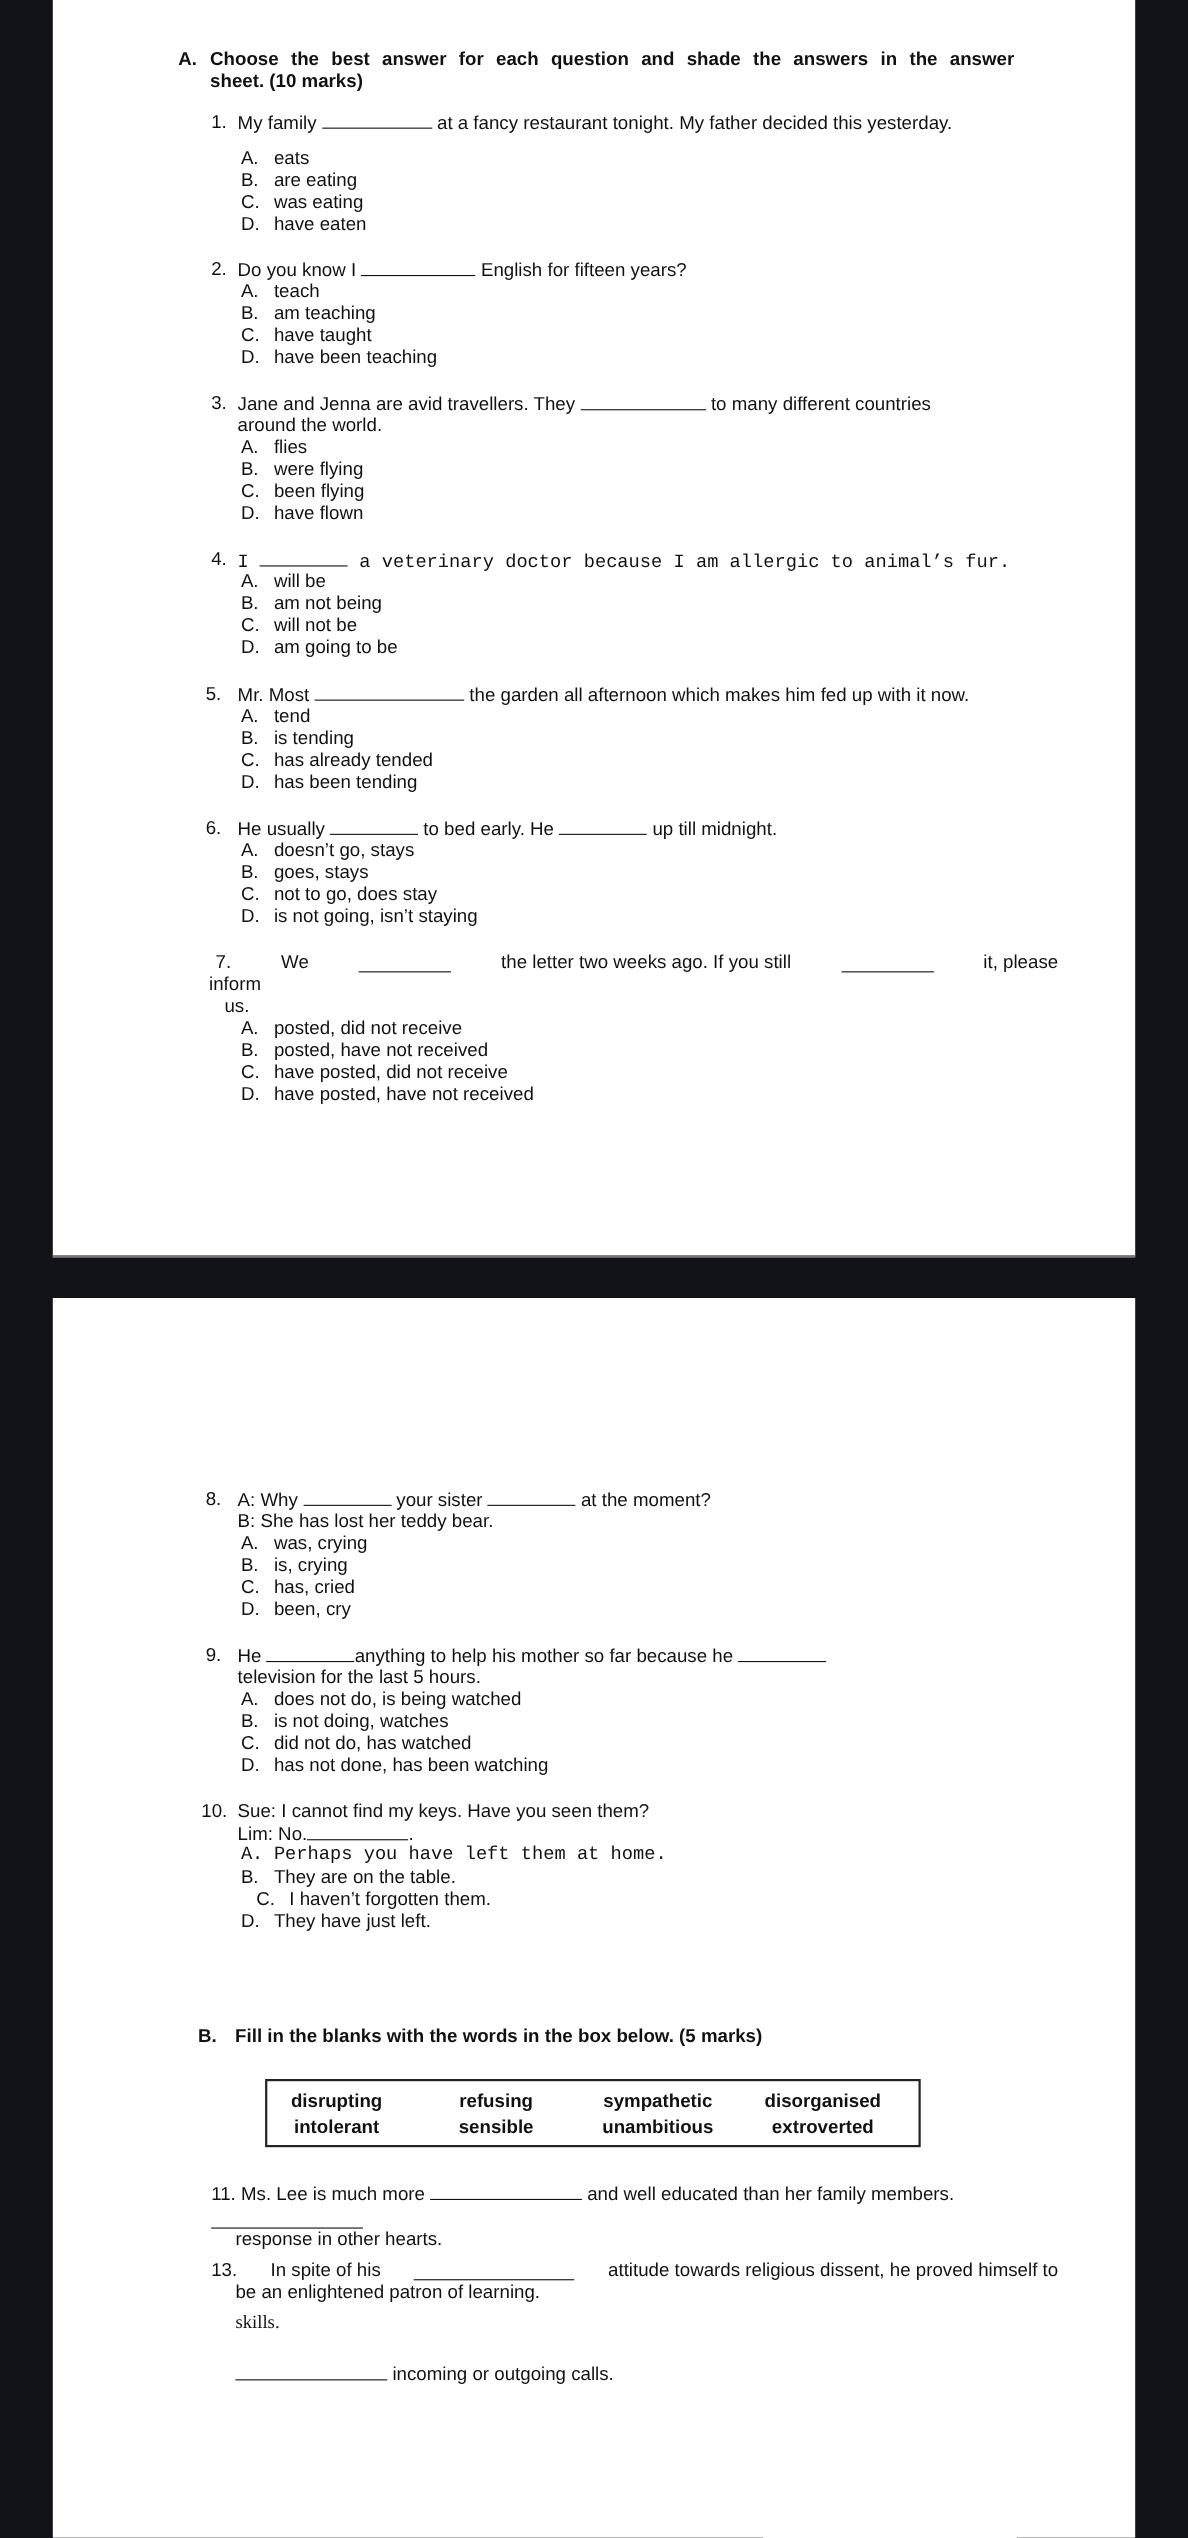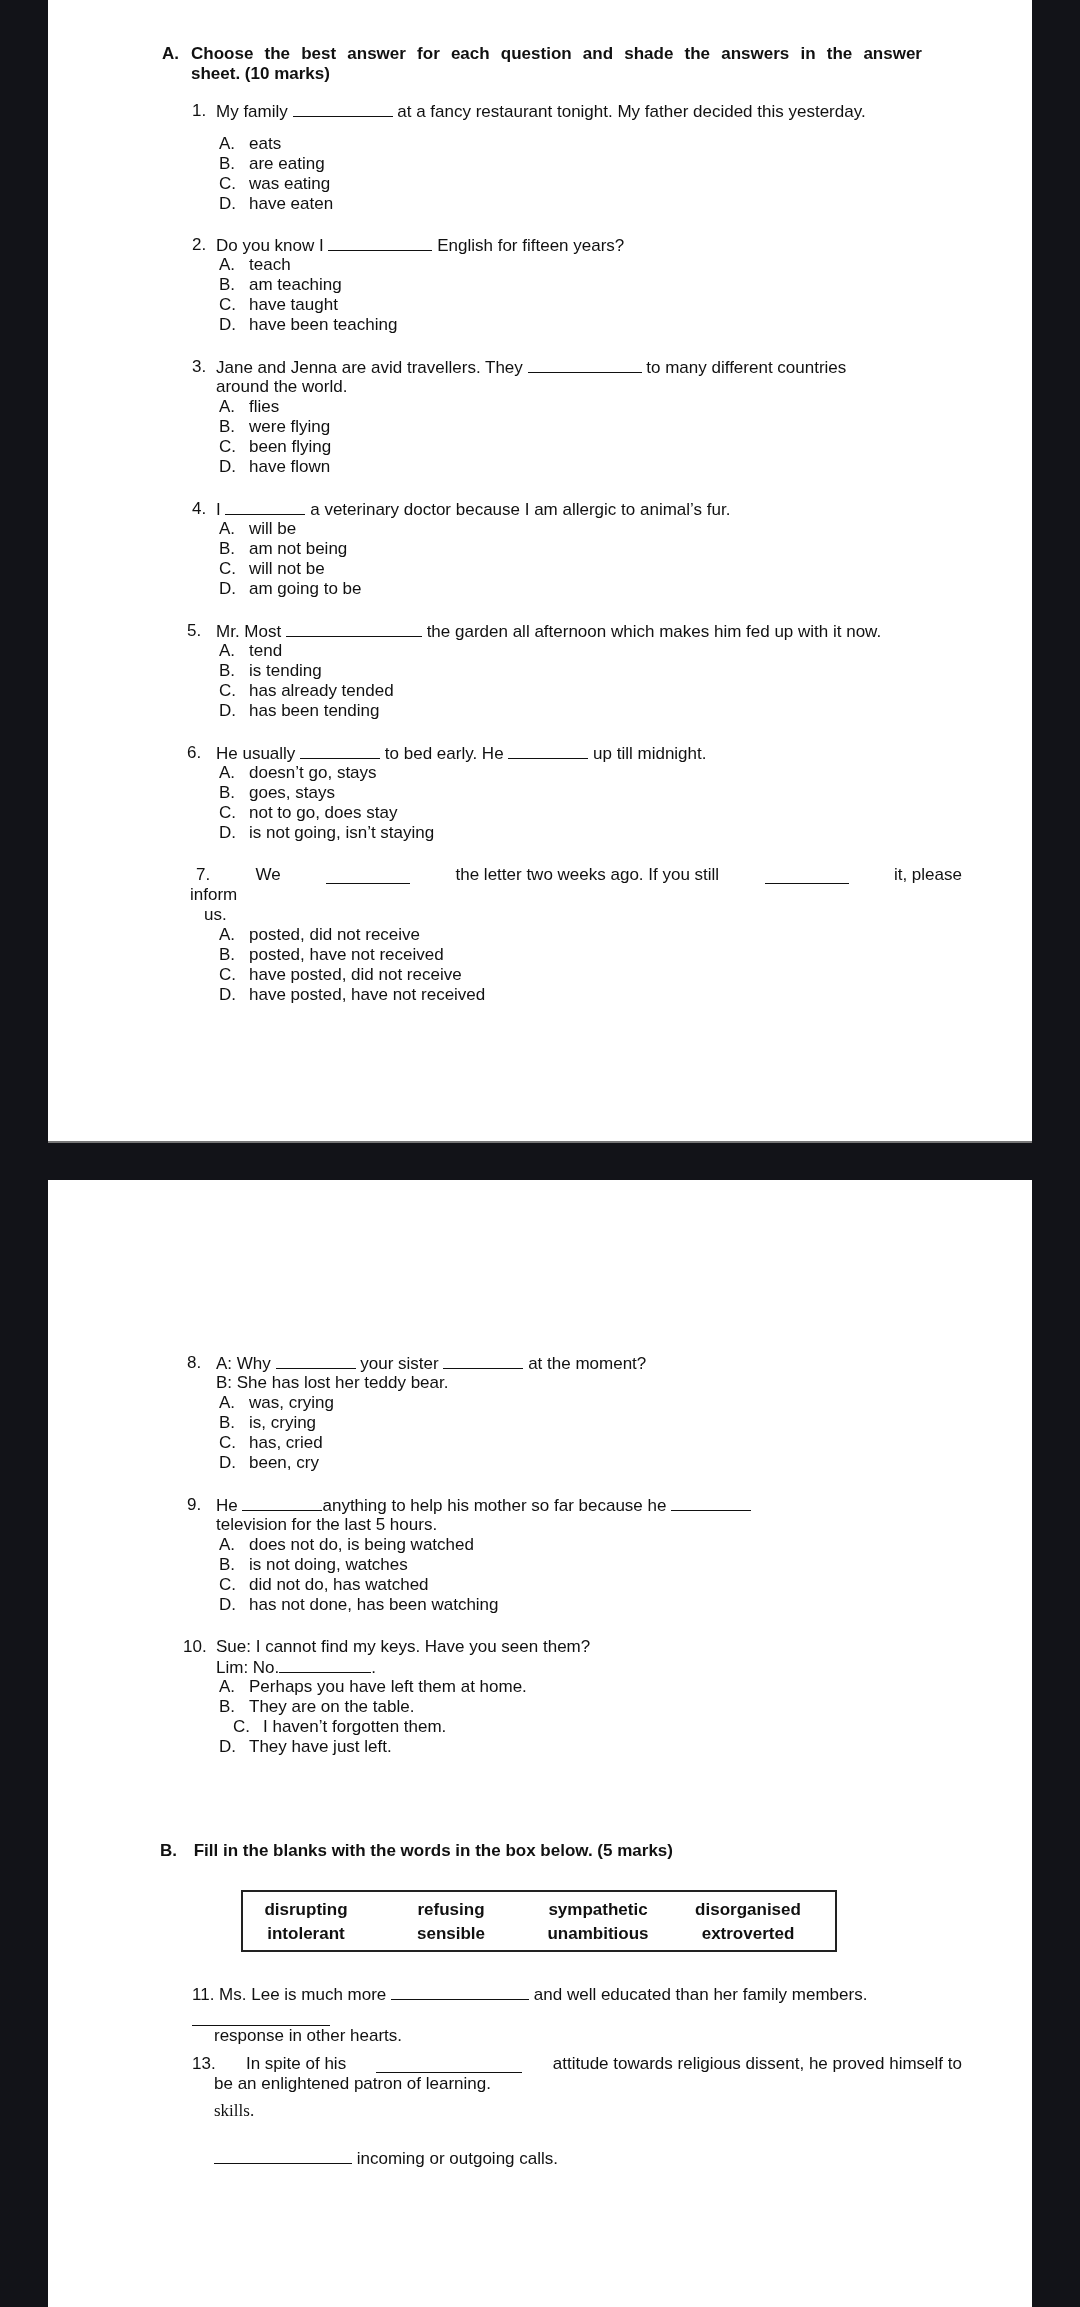--- a/index.html
+++ b/index.html
@@ -81,21 +81,21 @@
       </div>
     <div class="opt" style="left:27px;"><span class="lt">A.</span><span>flies</span></div>
     <div class="opt" style="left:27px;"><span class="lt">B.</span><span>were flying</span></div>
     <div class="opt" style="left:27px;"><span class="lt">C.</span><span>been flying</span></div>
     <div class="opt" style="left:27px;"><span class="lt">D.</span><span>have flown</span></div>
   </div>
 
   <div class="q" style="left:144px;top:499px;">
     <div class="line">
       <span>4.</span>
-      <span style="position:absolute;left:24px;">
+      <span style="position:absolute;left:24px;font-family:Liberation Mono, monospace;">
         <span>I</span>
         <span class="blank" style="width:80px;"></span>
         <span>a veterinary doctor because I am allergic to animal’s fur.</span>
       </span>
     </div>
     <div class="opt" style="left:27px;"><span class="lt">A.</span><span>will be</span></div>
     <div class="opt" style="left:27px;"><span class="lt">B.</span><span>am not being</span></div>
     <div class="opt" style="left:27px;"><span class="lt">C.</span><span>will not be</span></div>
     <div class="opt" style="left:27px;"><span class="lt">D.</span><span>am going to be</span></div>
   </div>
@@ -197,27 +197,27 @@
   <div class="q" style="left:135px;top:457px;">
     <div class="line">
       <span>10.</span>
       <span style="position:absolute;left:33px;">Sue: I cannot find my keys. Have you seen them?</span>
     </div>
     <div class="line">
       <span style="position:absolute;left:33px;">
         <span>Lim: No.</span><span class="blank" style="width:92px;"></span><span>.</span>
       </span>
     </div>
-    <div class="opt" style="left:36px;"><span class="lt">A.</span><span>Perhaps you have left them at home.</span></div>
+    <div class="opt" style="left:36px;font-family:Liberation Mono, monospace;"><span class="lt">A.</span><span>Perhaps you have left them at home.</span></div>
     <div class="opt" style="left:36px;"><span class="lt">B.</span><span>They are on the table.</span></div>
     <div class="opt" style="left:50px;"><span class="lt">C.</span><span>I haven’t forgotten them.</span></div>
     <div class="opt" style="left:36px;"><span class="lt">D.</span><span>They have just left.</span></div>
   </div>
 
-  <div class="abs bold" style="left:112px;top:661px;">
+  <div class="abs bold" style="left:132px;top:661px;">
     <span>B.</span>
     <span style="margin-left:12px;">Fill in the blanks with the words in the box below. (5 marks)</span>
   </div>
 
   <div class="wordbox">
     <span class="w" style="left:-17px;top:8px;">disrupting</span>
     <span class="w" style="left:128px;top:8px;">refusing</span>
     <span class="w" style="left:275px;top:8px;">sympathetic</span>
     <span class="w" style="left:425px;top:8px;">disorganised</span>
     <span class="w" style="left:-17px;top:32px;">intolerant</span>

